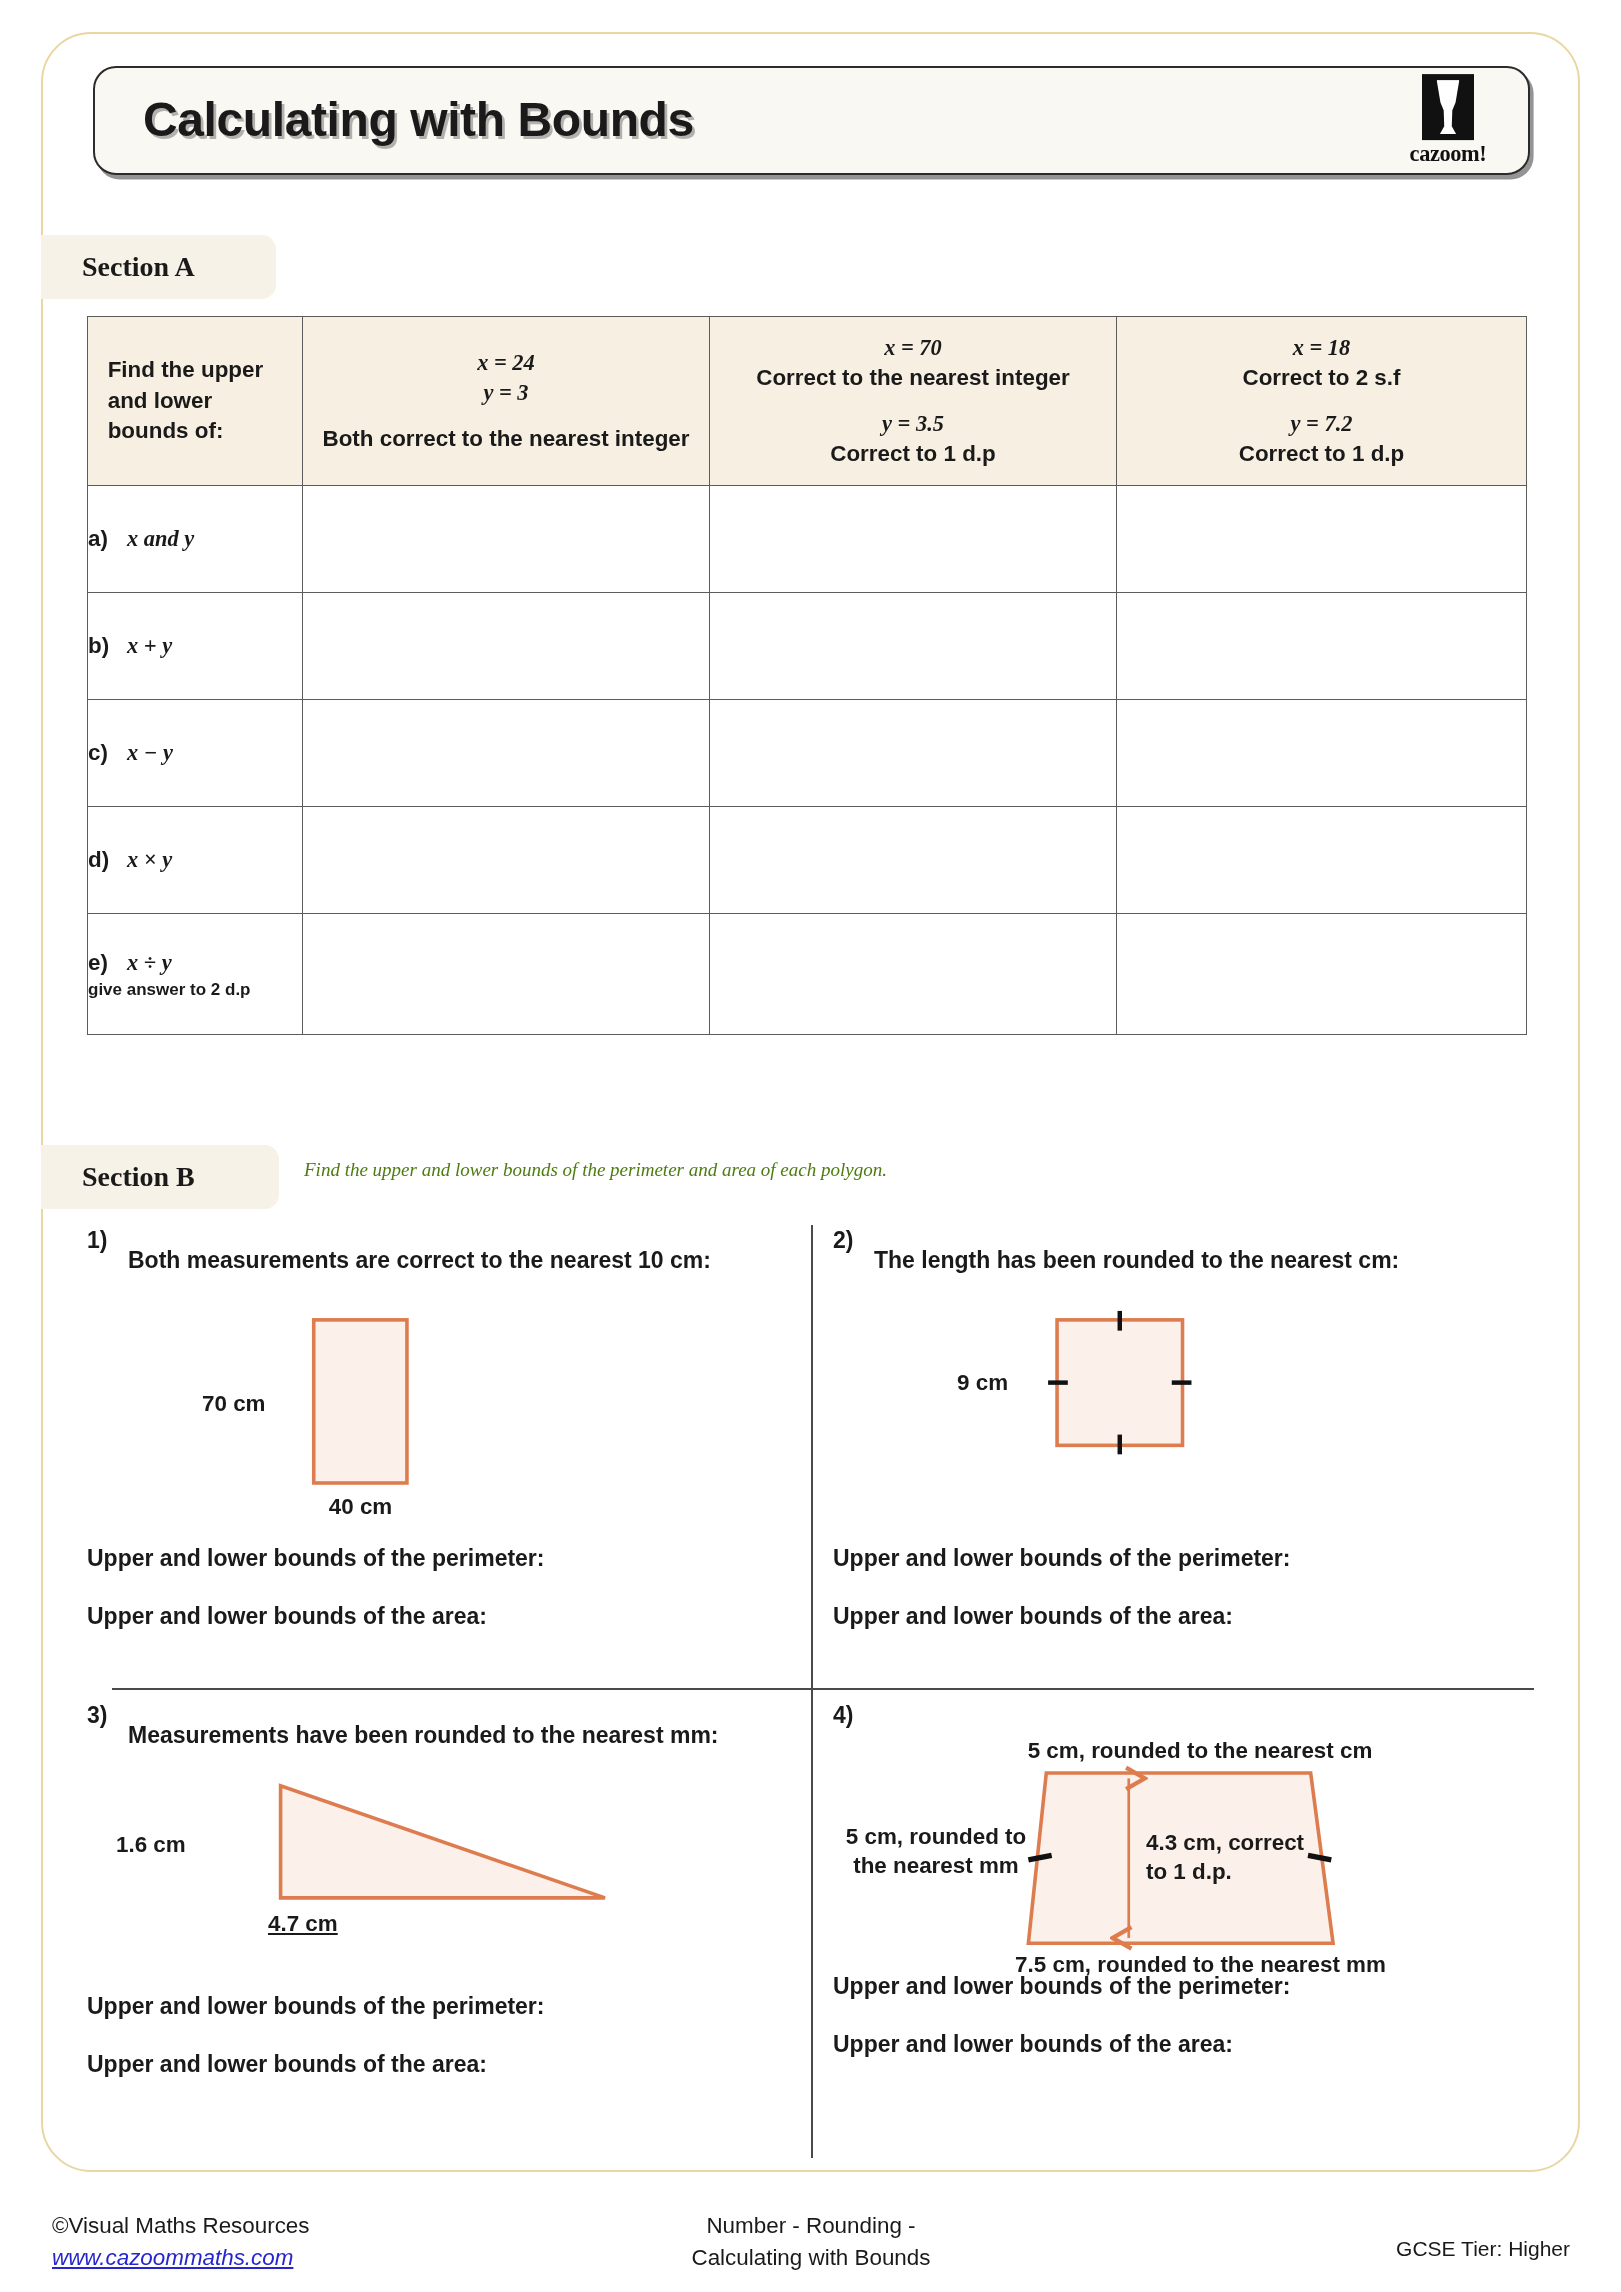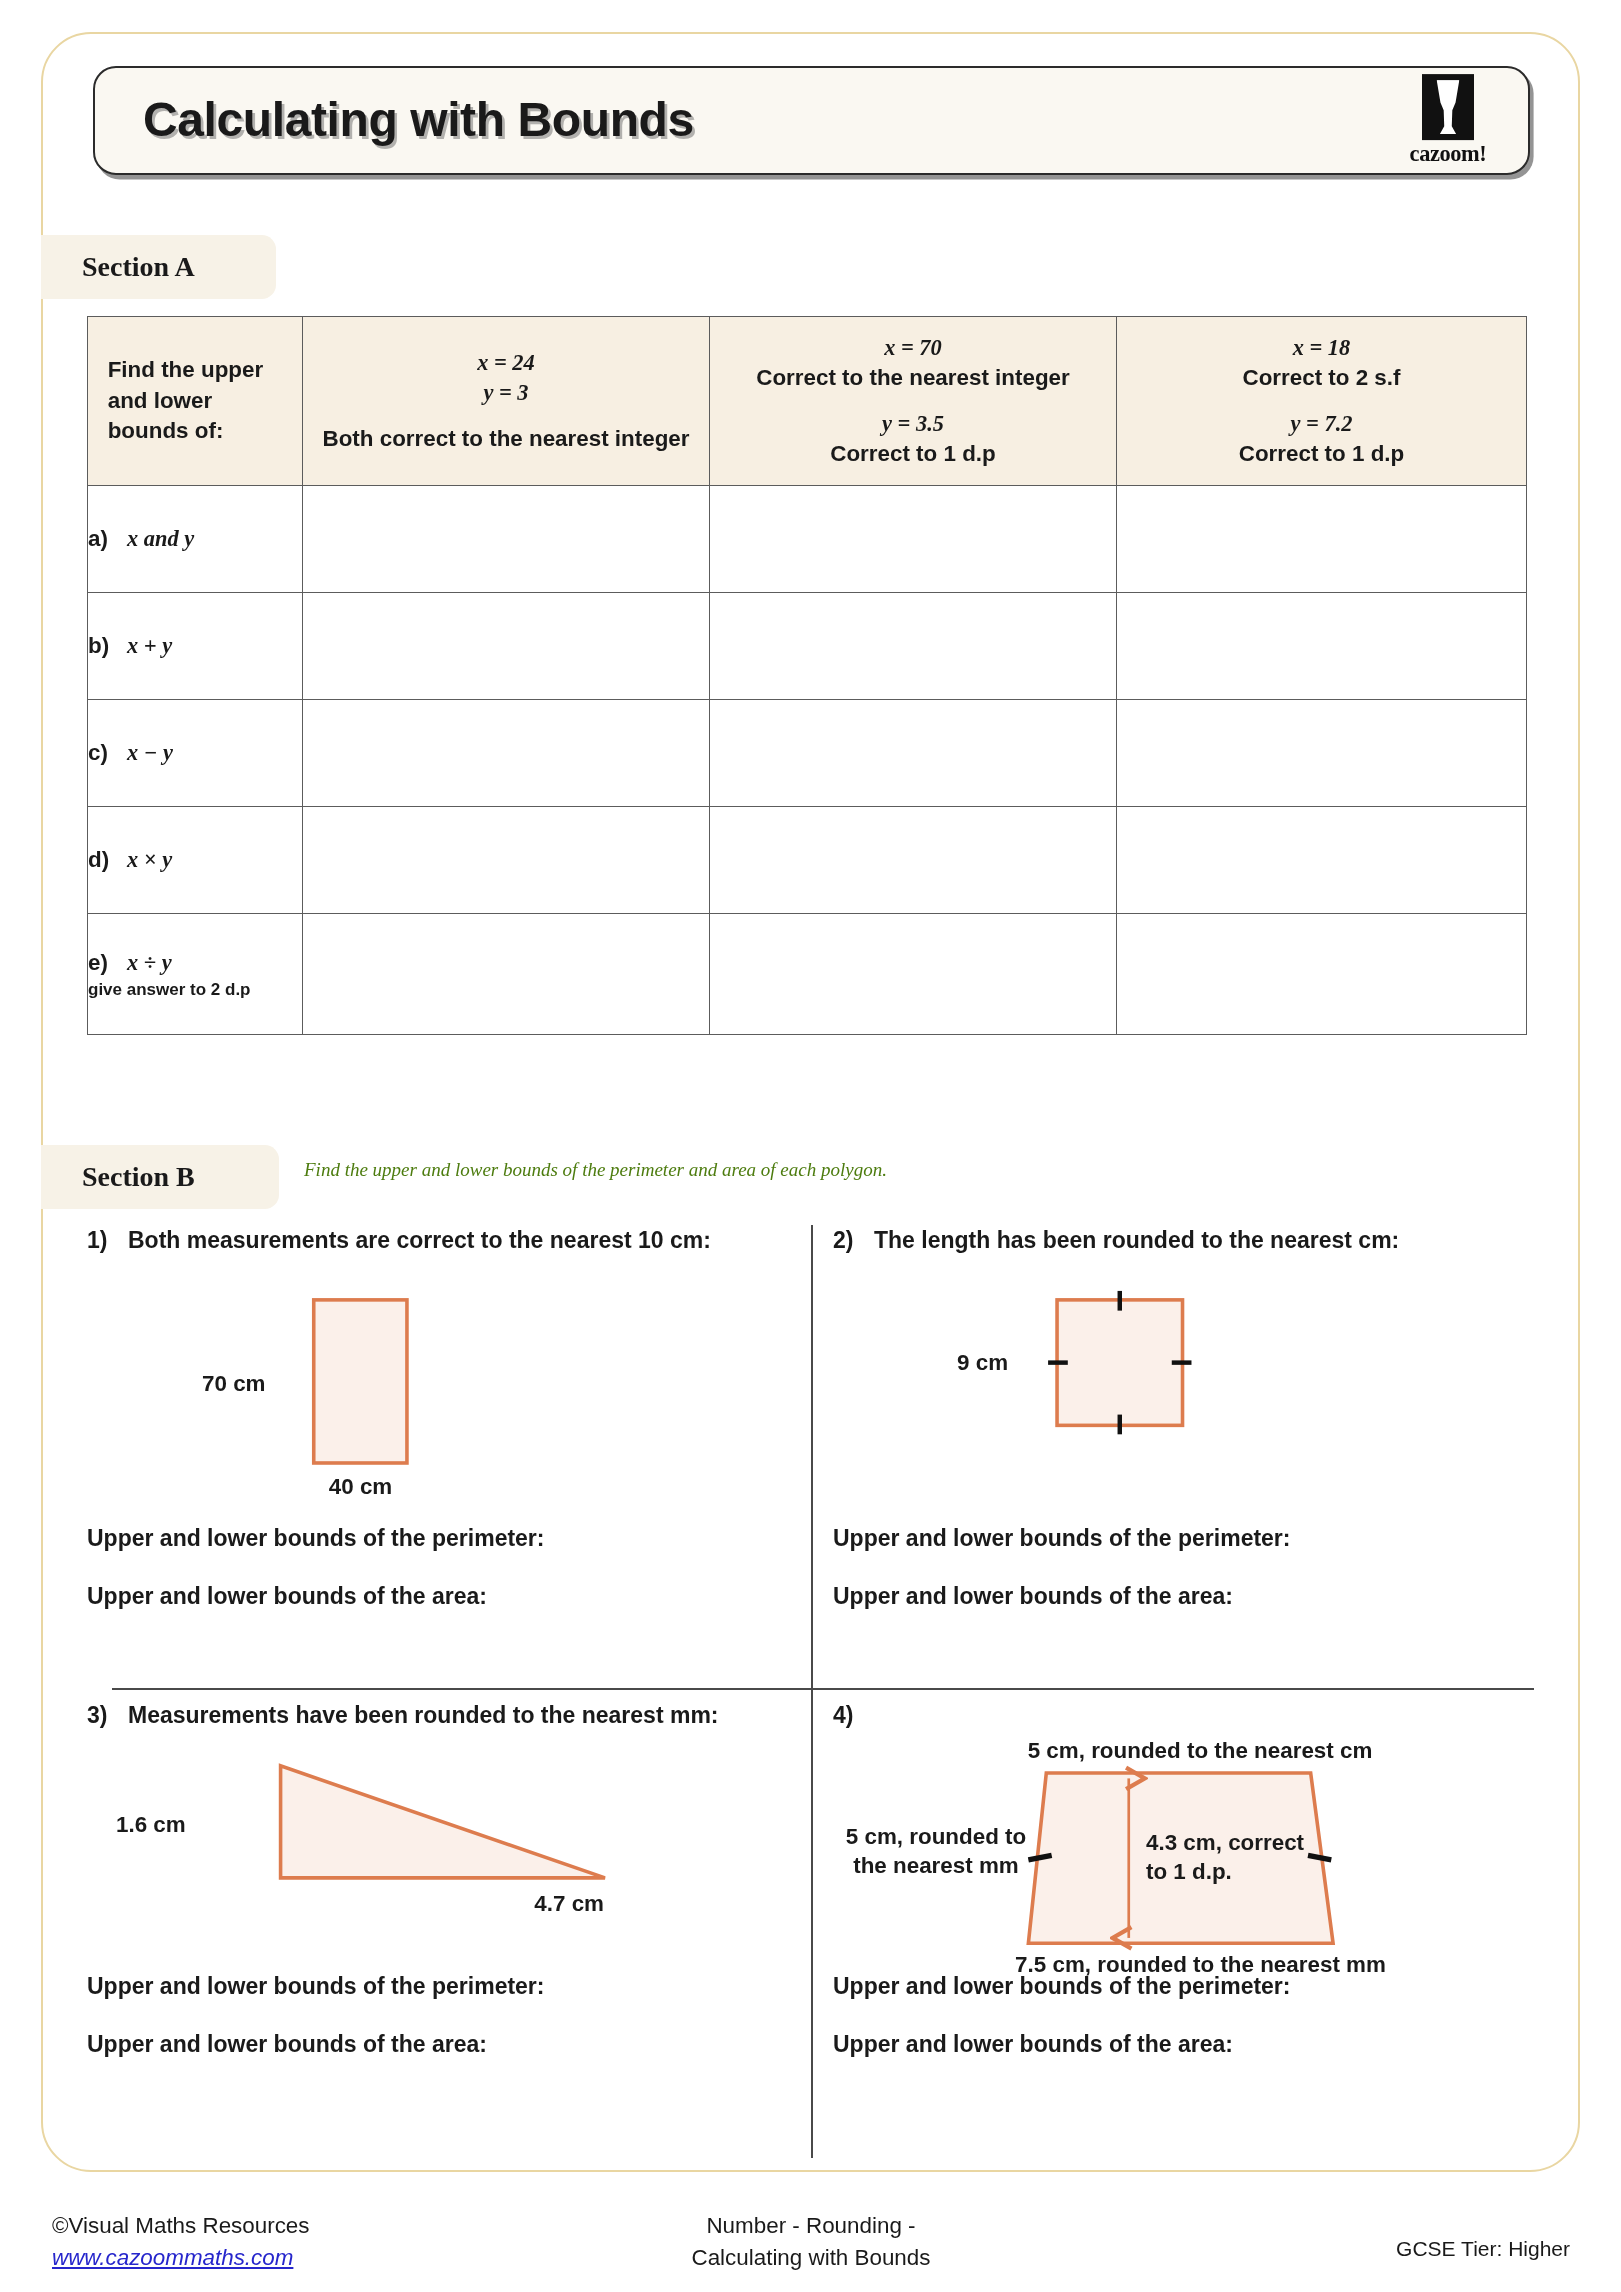--- a/index.html
+++ b/index.html
@@ -183,21 +183,21 @@
   }
 
   .question { position: absolute; }
   #q1 { left: 87px;  top: 1225px; width: 708px; }
   #q2 { left: 833px; top: 1225px; width: 708px; }
   #q3 { left: 87px;  top: 1700px; width: 708px; }
   #q4 { left: 833px; top: 1700px; width: 708px; }
 
   .q-head { display: flex; font-size: 23px; font-weight: bold; line-height: 1.32; }
   .q-num { width: 41px; flex: none; }
-  .q-text { flex: 1; }
+  .q-text { flex: 1; margin-top: 20px; }
 
   .figure-area { position: relative; }
   .prompt {
     font-size: 23px;
     font-weight: bold;
     line-height: 1.3;
   }
   .prompt + .prompt { margin-top: 28px; }
 
   .dim-label {
@@ -353,21 +353,21 @@
 <div class="question" id="q3">
   <div class="q-head">
     <span class="q-num">3)</span>
     <span class="q-text">Measurements have been rounded to the nearest mm:</span>
   </div>
   <div class="figure-area" style="height:242px">
     <svg width="708" height="242" viewBox="0 0 790 270">
       <polygon points="216,40 216,165 578,165" fill="#FBF0EA" stroke="#DD7C4E" stroke-width="4" stroke-linejoin="miter"></polygon>
     </svg>
     <div class="dim-label" style="left:29px; top:82px;">1.6 cm</div>
-    <div class="dim-label" style="left:193px; top:161px; width:324px; text-align:right;">4.7 cm</div>
+    <div class="dim-label" style="left:181px; top:161px; width:324px; text-align:left;text-decoration:underline;">4.7 cm</div>
   </div>
   <div class="prompt">Upper and lower bounds of the perimeter:</div>
   <div class="prompt">Upper and lower bounds of the area:</div>
 </div>
 
 <div class="question" id="q4">
   <div class="q-head">
     <span class="q-num">4)</span>
     <span class="q-text"></span>
   </div>

